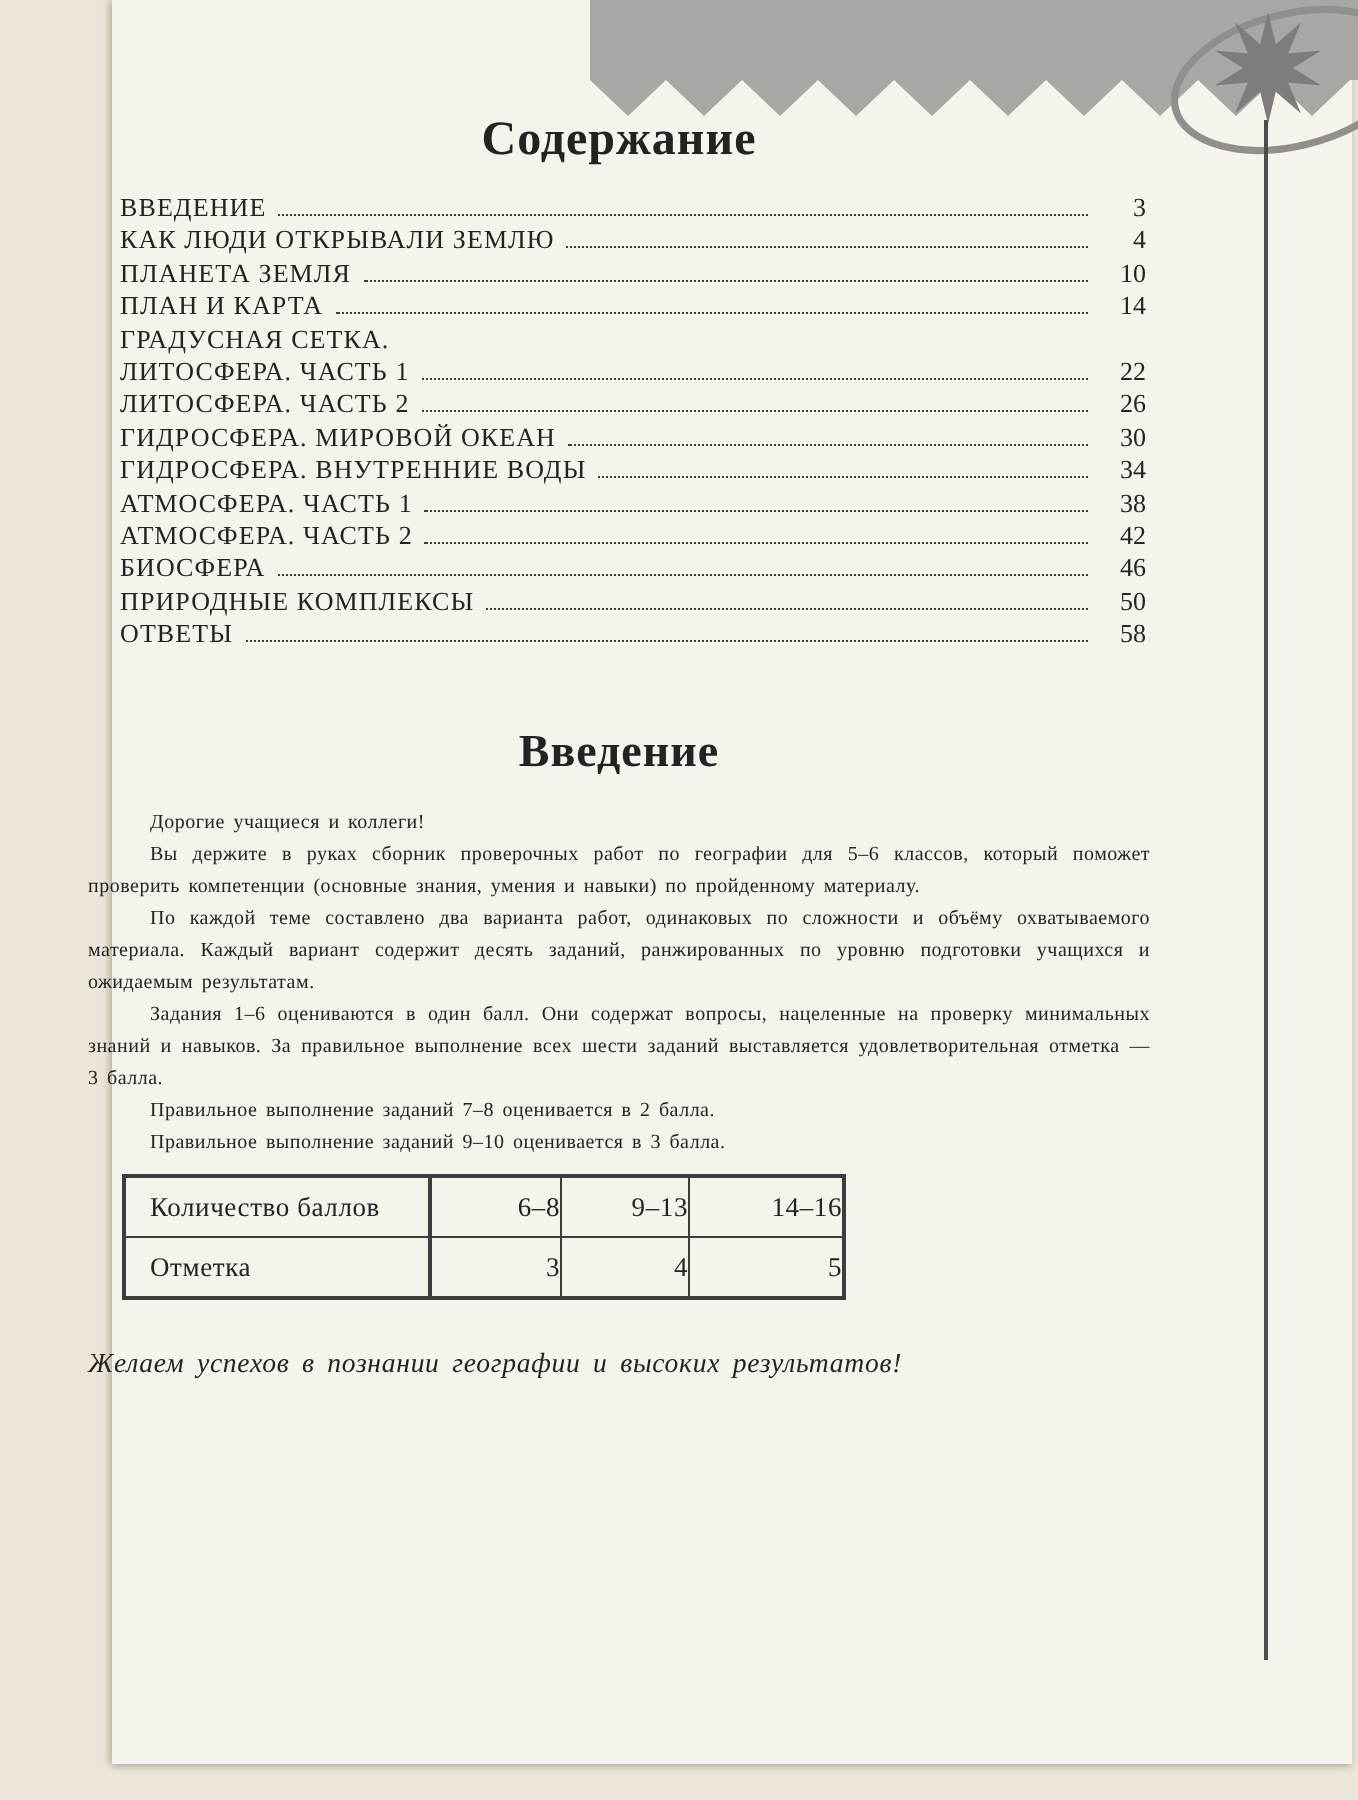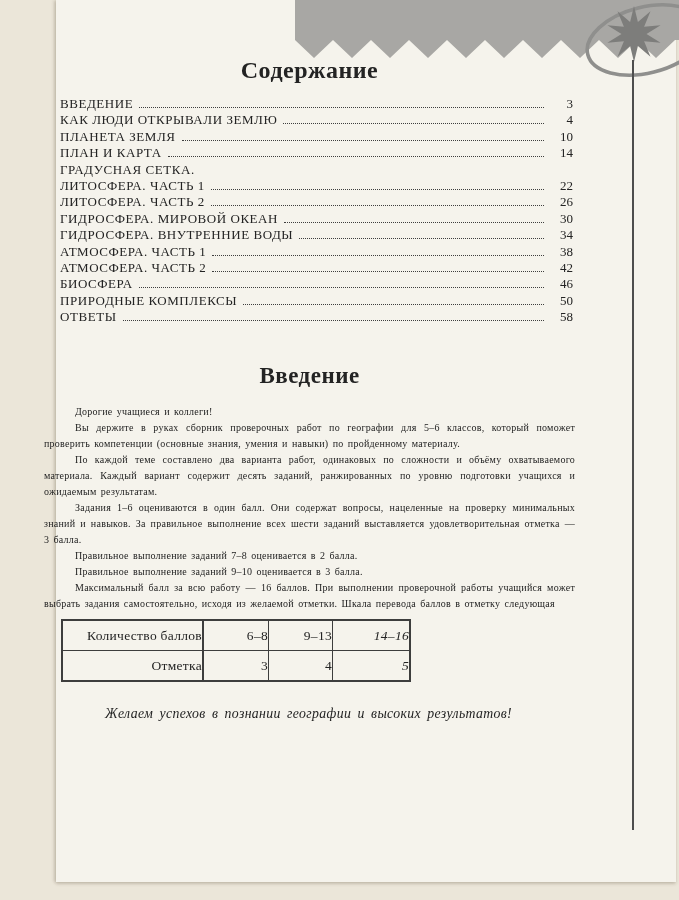--- a/index.html
+++ b/index.html
@@ -53,27 +53,27 @@
   }
   .score-table{
     border-collapse:collapse;margin:7px 0 0 17px;
     table-layout:fixed;border:2px solid #3d3d3d;
   }
   .score-table td{
     border:1.2px solid #3d3d3d;height:29px;
     font-size:13.5px;text-align:right;letter-spacing:.3px;
     padding:0;
   }
-  .score-table td.c0{width:139px;text-align:right;padding-left:0;border-right-width:2px;}
+  .score-table td.c0{width:139px;text-align:left;padding-left:12px;border-right-width:2px;}
   .score-table td.c1{width:64px;}
   .score-table td.c2{width:63px;}
-  .score-table td.c3{width:76px;font-style:italic;}
+  .score-table td.c3{width:76px;}
   .closing{
     margin:24px 2px 0 0;
-    font-style:italic;font-size:13.8px;text-align:center;
+    font-style:italic;font-size:13.8px;text-align:left;
     letter-spacing:.35px;word-spacing:2.5px;
   }
 </style>
 </head>
 <body>
 
 <div class="paper"></div>
 
 <svg class="decor-svg" width="679" height="120" viewBox="0 0 679 120">
   <polygon fill="#a8a7a4" points="295,0 679,0 679,40 675,40 656,58 637,40 618,58 599,40 580,58 561,40 542,58 523,40 504,58 485,40 466,58 447,40 428,58 409,40 390,58 371,40 352,58 333,40 314,58 295,40"></polygon>
@@ -160,21 +160,20 @@
 
   <h2 class="intro-heading">Введение</h2>
 
   <div class="intro">
     <p>Дорогие учащиеся и коллеги!</p>
     <p>Вы держите в руках сборник проверочных работ по географии для 5–6 классов, который поможет проверить компетенции (основные знания, умения и навыки) по пройденному материалу.</p>
     <p>По каждой теме составлено два варианта работ, одинаковых по сложности и объёму охватываемого материала. Каждый вариант содержит десять заданий, ранжированных по уровню подготовки учащихся и ожидаемым результатам.</p>
     <p>Задания 1–6 оцениваются в один балл. Они содержат вопросы, нацеленные на проверку минимальных знаний и навыков. За правильное выполнение всех шести заданий выставляется удовлетворительная отметка — 3 балла.</p>
     <p>Правильное выполнение заданий 7–8 оценивается в 2 балла.</p>
     <p>Правильное выполнение заданий 9–10 оценивается в 3 балла.</p>
-    <p>Максимальный балл за всю работу — 16 баллов. При выполнении проверочной работы учащийся может выбрать задания самостоятельно, исходя из желаемой отметки. Шкала перевода баллов в отметку следующая</p>
   </div>
 
   <table class="score-table">
     <tbody>
       <tr>
         <td class="c0">Количество баллов</td>
         <td class="c1">6–8</td>
         <td class="c2">9–13</td>
         <td class="c3">14–16</td>
       </tr>

